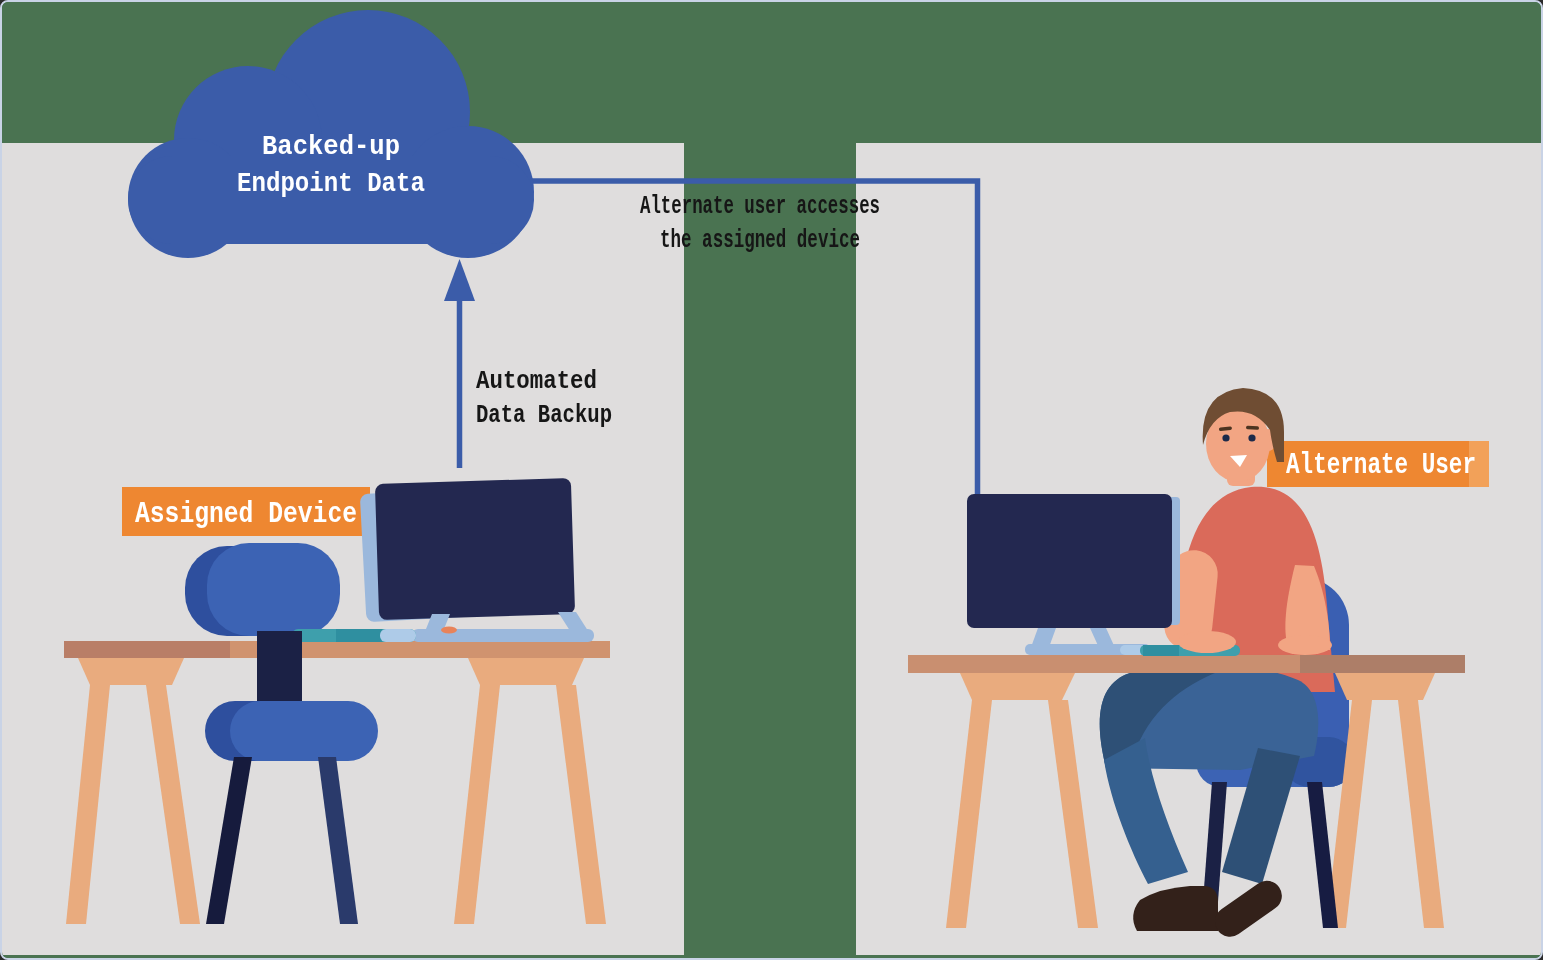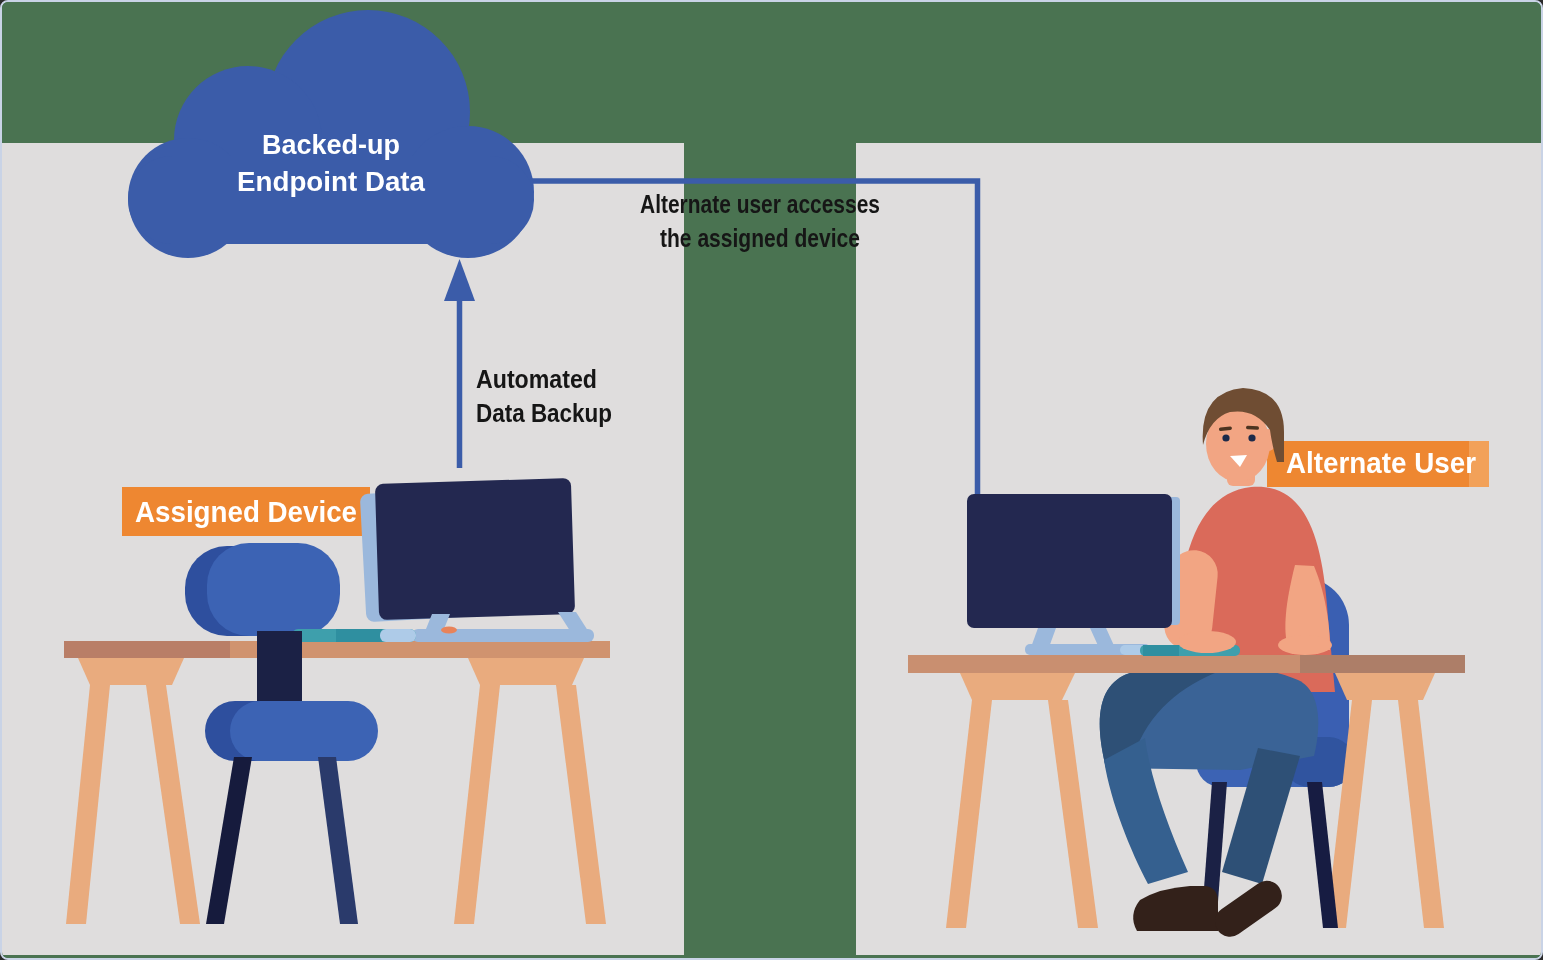--- a/index.html
+++ b/index.html
@@ -1,19 +1,19 @@
 <!DOCTYPE html>
 <html><head>
 <meta charset="utf-8">
 <style>
   html,body{margin:0;padding:0;background:#2b2b2b;}
   .canvas{
     position:relative;width:1543px;height:960px;box-sizing:border-box;
     background:#4A7351;border:2px solid #C9D3E6;border-radius:8px;overflow:hidden;
-    font-family:Liberation Sans, sans-serif;
+    font-family:Liberation Mono, monospace;
   }
   svg{display:block;}
   .flow-label{font-weight:bold;fill:#161616;}
   .badge-label{font-weight:bold;fill:#ffffff;}
   .cloud-label{font-weight:bold;fill:#ffffff;}
 </style>
 </head>
 <body>
 
 <div class="canvas">

